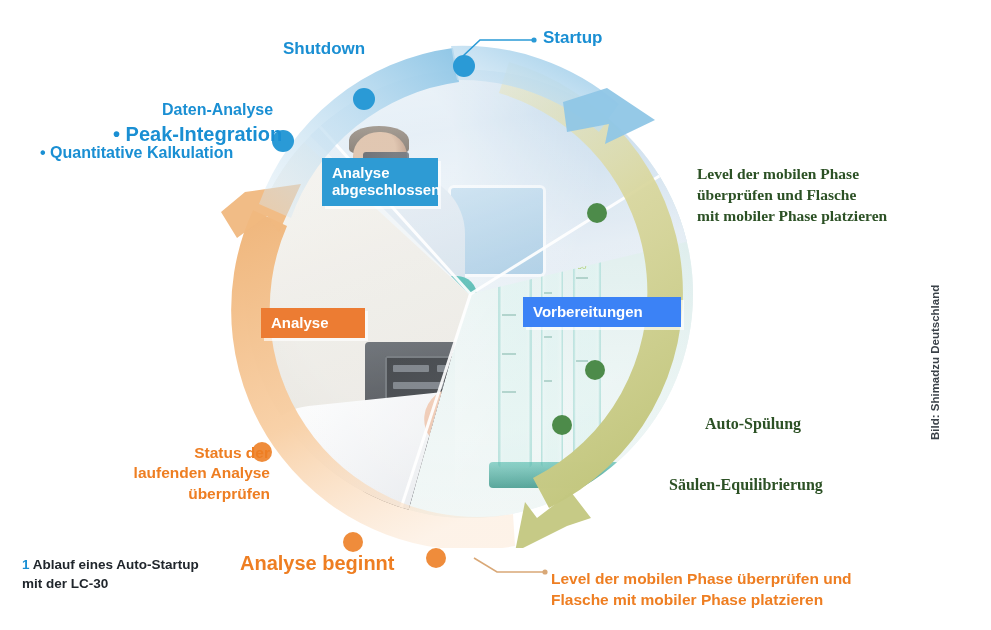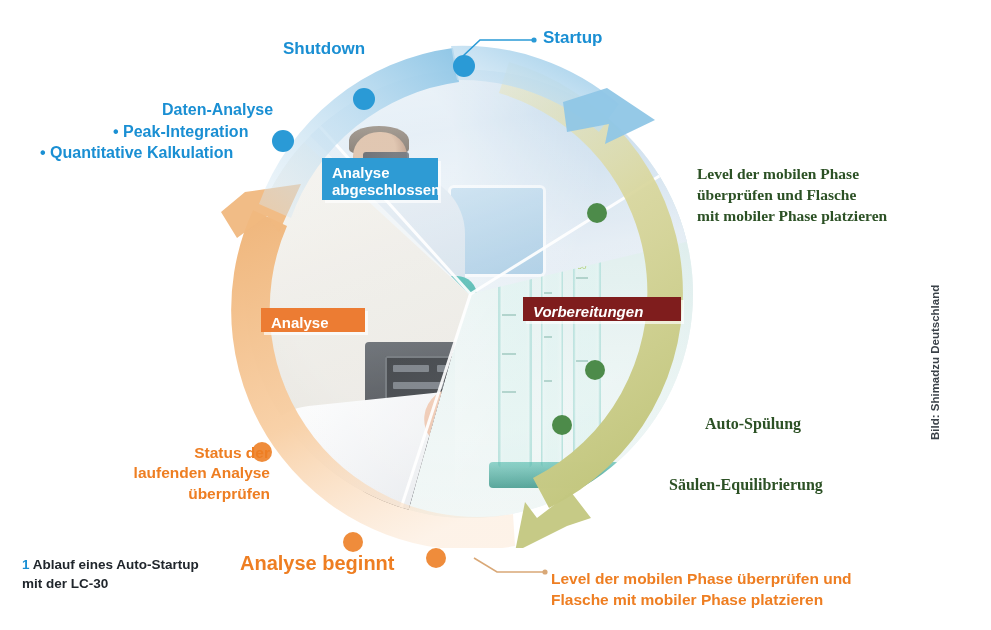--- a/index.html
+++ b/index.html
@@ -165,26 +165,26 @@
   .lab{
     position:absolute;font-weight:bold;line-height:1.2;white-space:pre-line;
   }
   .lab.blue{color:#1a8fd3;}
   .lab.green{color:#2c5125;font-family:Liberation Serif, serif;}
   .lab.orange{color:#ee7e22;}
 
   
   .badge{
     position:absolute;color:#ffffff;font-weight:bold;line-height:1.15;
-    padding:6px 10px 1px 10px;
+    padding:6px 10px 7px 10px;
     box-shadow:3px 3px 0 rgba(255,255,255,.65);
   }
   .badge.blue{background:#2e9bd4;}
   .badge.orange{background:#ec7c33;}
-  .badge.green{background:#7f1d1d;font-style:italic;}
+  .badge.green{background:#3b82f6;}
 
   
   .caption{
     position:absolute;left:22px;top:555px;width:180px;
     font-size:13.5px;font-weight:bold;color:#20262c;line-height:1.42;
   }
   .caption .num{color:#1a8fd3;}
   .credit{
     position:absolute;left:929px;top:440px;
     font-size:11.5px;color:#3b4249;font-weight:bold;
@@ -337,21 +337,21 @@
 
     <path d="M 474,558 L 497,572 L 545,572" stroke="#d9a877" stroke-width="1.6" fill="none"></path>
     <circle cx="545" cy="572" r="2.6" fill="#d9a877"></circle>
   </svg>
 
   <div class="lab blue" style="left:543px;top:28px;font-size:17px;">Startup</div>
 
   <div class="lab blue" style="left:283px;top:39px;font-size:17px;">Shutdown</div>
 
   <div class="lab blue" style="left:162px;top:100px;font-size:16px;">Daten-Analyse</div>
-  <div class="lab blue" style="left:113px;top:122px;font-size:16px;">• Peak-Integration</div>
+  <div class="lab blue" style="left:113px;top:122px;font-size:20px;">• Peak-Integration</div>
   <div class="lab blue" style="left:40px;top:143px;font-size:16px;">• Quantitative Kalkulation</div>
 
   <div class="lab green" style="left:697px;top:164px;font-size:15.5px;text-align:left;line-height:1.35;">Level der mobilen Phase
 überprüfen und Flasche
 mit mobiler Phase platzieren</div>
 
   <div class="lab green" style="left:705px;top:414px;font-size:16px;">Auto-Spülung</div>
 
   <div class="lab orange" style="left:90px;top:443px;font-size:15.5px;text-align:right;width:180px;line-height:1.32;">Status der
 laufenden Analyse

